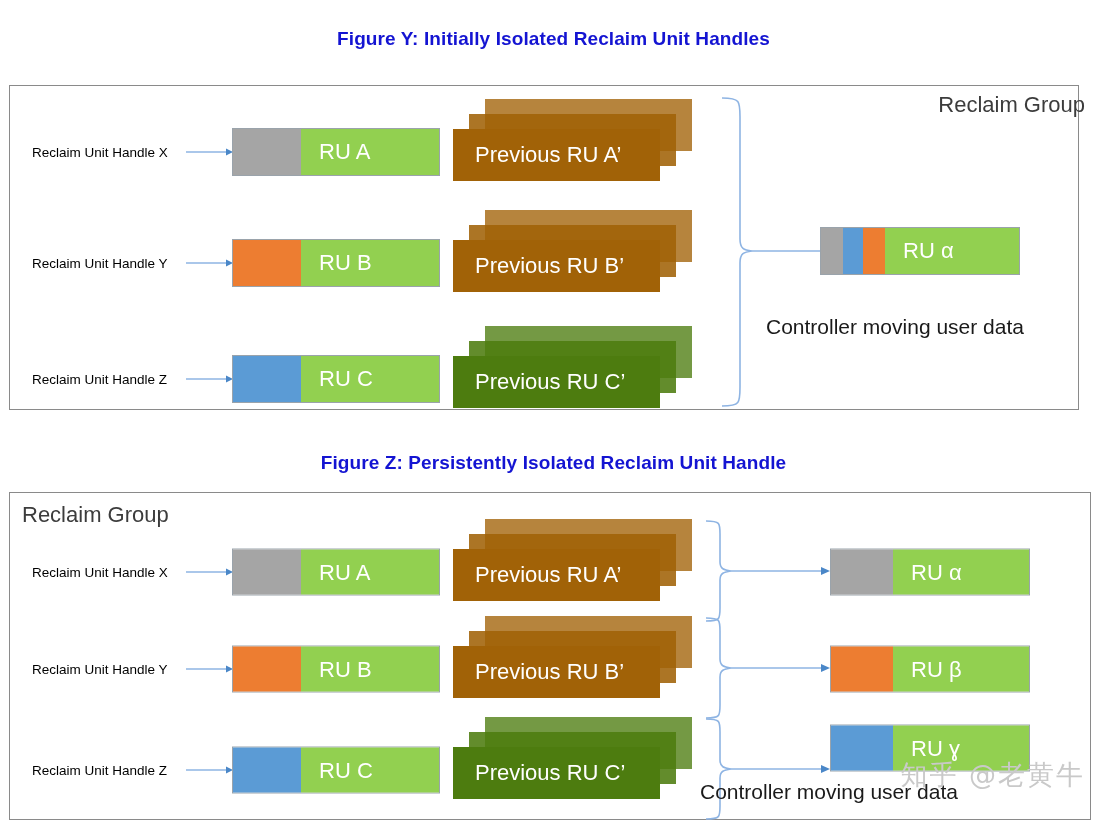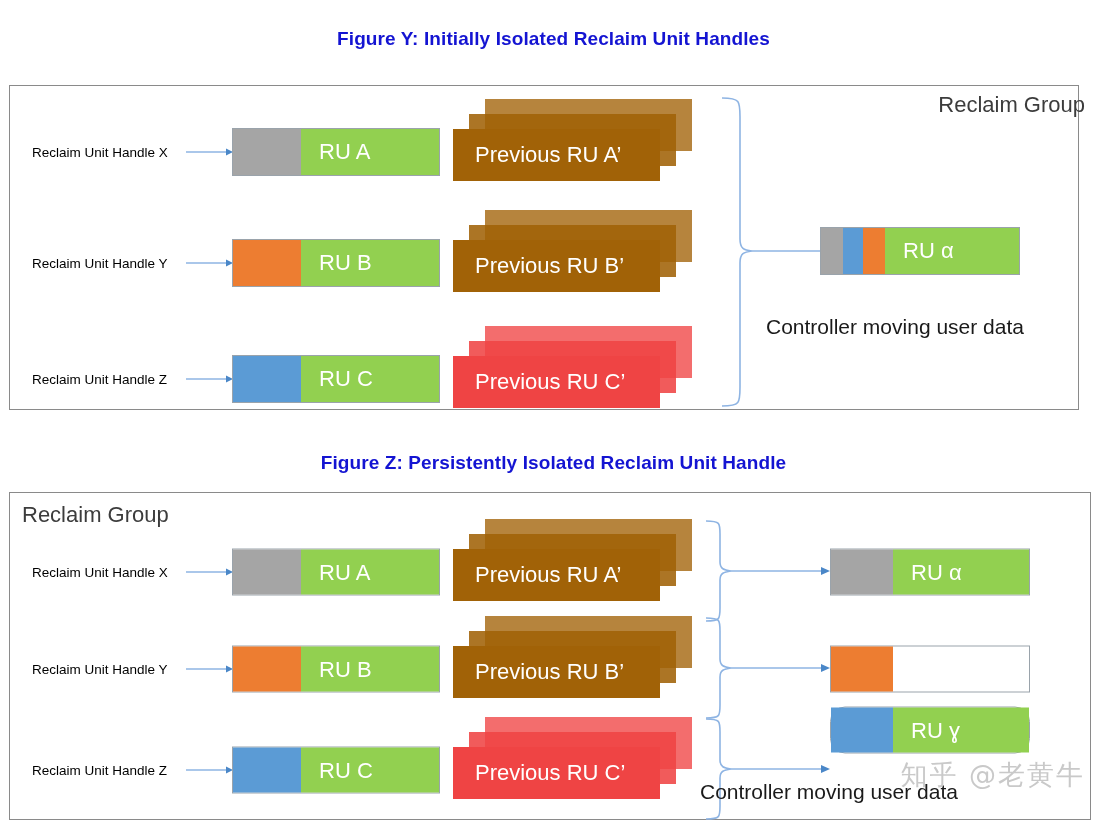--- a/index.html
+++ b/index.html
@@ -97,21 +97,21 @@
   .stack-card.back1 { opacity: 0.88; }
   .stack-card.front {
     display: flex;
     align-items: center;
     color: #ffffff;
     font-size: 22px;
     padding-left: 22px;
     box-sizing: border-box;
   }
   .card-gray   { background: #a16207; }
-  .card-blue   { background: #ef4444; }
+  .card-blue   { background: #4d7c0f; }
   .card-orange { background: #a16207; }
 
   .brace { position: absolute; pointer-events: none; }
 
   .note {
     position: absolute;
     font-size: 21px;
     color: #1a1a1a;
     line-height: 1.32;
   }
@@ -245,20 +245,21 @@
   <div class="stack-card front card-orange" style="left:0px;  top:30px; width:207px; height:52px;">Previous RU B’</div>
 </div>
 <svg class="brace" style="left:700px; top:615px;" width="140" height="108">
   <path d="M 6 3 C 20 3, 20 5, 20 16 L 20 44 C 20 51, 24 52, 31 53
            C 24 54, 20 55, 20 62 L 20 90 C 20 101, 20 103, 6 103" fill="none" stroke="#8EB4E3" stroke-width="1.6"></path>
   <line x1="31" y1="53" x2="125" y2="53" stroke="#8EB4E3" stroke-width="1.6"></line>
   <polygon points="121,49 130,53 121,57" fill="#4A87C8"></polygon>
 </svg>
 <div class="ru-bar" style="left:830px; top:669px; width:200px; height:47px;">
   <div class="ru-seg seg-orange" style="width:62px;"></div>
+  <div class="ru-body">RU β</div>
 </div>
 
 <div class="handle-label" style="left:32px; top:770px;">Reclaim Unit Handle Z</div>
 <svg class="lead-arrow" style="left:186px; top:770px;" width="48" height="10">
   <line x1="0" y1="5" x2="40" y2="5" stroke="#8EB4E3" stroke-width="1.6"></line>
   <polygon points="40,1.5 47,5 40,8.5" fill="#4A87C8"></polygon>
 </svg>
 <div class="ru-bar" style="left:232px; top:770px; width:208px; height:47px;">
   <div class="ru-seg seg-blue" style="width:68px;"></div>
   <div class="ru-body">RU C</div>
@@ -267,20 +268,20 @@
   <div class="stack-card back2 card-blue" style="left:32px; top:0px;  width:207px; height:52px;"></div>
   <div class="stack-card back1 card-blue" style="left:16px; top:15px; width:207px; height:52px;"></div>
   <div class="stack-card front card-blue" style="left:0px;  top:30px; width:207px; height:52px;">Previous RU C’</div>
 </div>
 <svg class="brace" style="left:700px; top:716px;" width="140" height="108">
   <path d="M 6 3 C 20 3, 20 5, 20 16 L 20 44 C 20 51, 24 52, 31 53
            C 24 54, 20 55, 20 62 L 20 90 C 20 101, 20 103, 6 103" fill="none" stroke="#8EB4E3" stroke-width="1.6"></path>
   <line x1="31" y1="53" x2="125" y2="53" stroke="#8EB4E3" stroke-width="1.6"></line>
   <polygon points="121,49 130,53 121,57" fill="#4A87C8"></polygon>
 </svg>
-<div class="ru-bar" style="left:830px; top:730px; width:200px; height:47px;border-radius:15px;">
+<div class="ru-bar" style="left:830px; top:748px; width:200px; height:47px;">
   <div class="ru-seg seg-blue" style="width:62px;"></div>
   <div class="ru-body">RU ɣ</div>
 </div>
 
 <div class="note" id="note-z">Controller moving user data</div>
 
 <div class="watermark">知乎 @老黄牛</div>
 
 </body></html>

